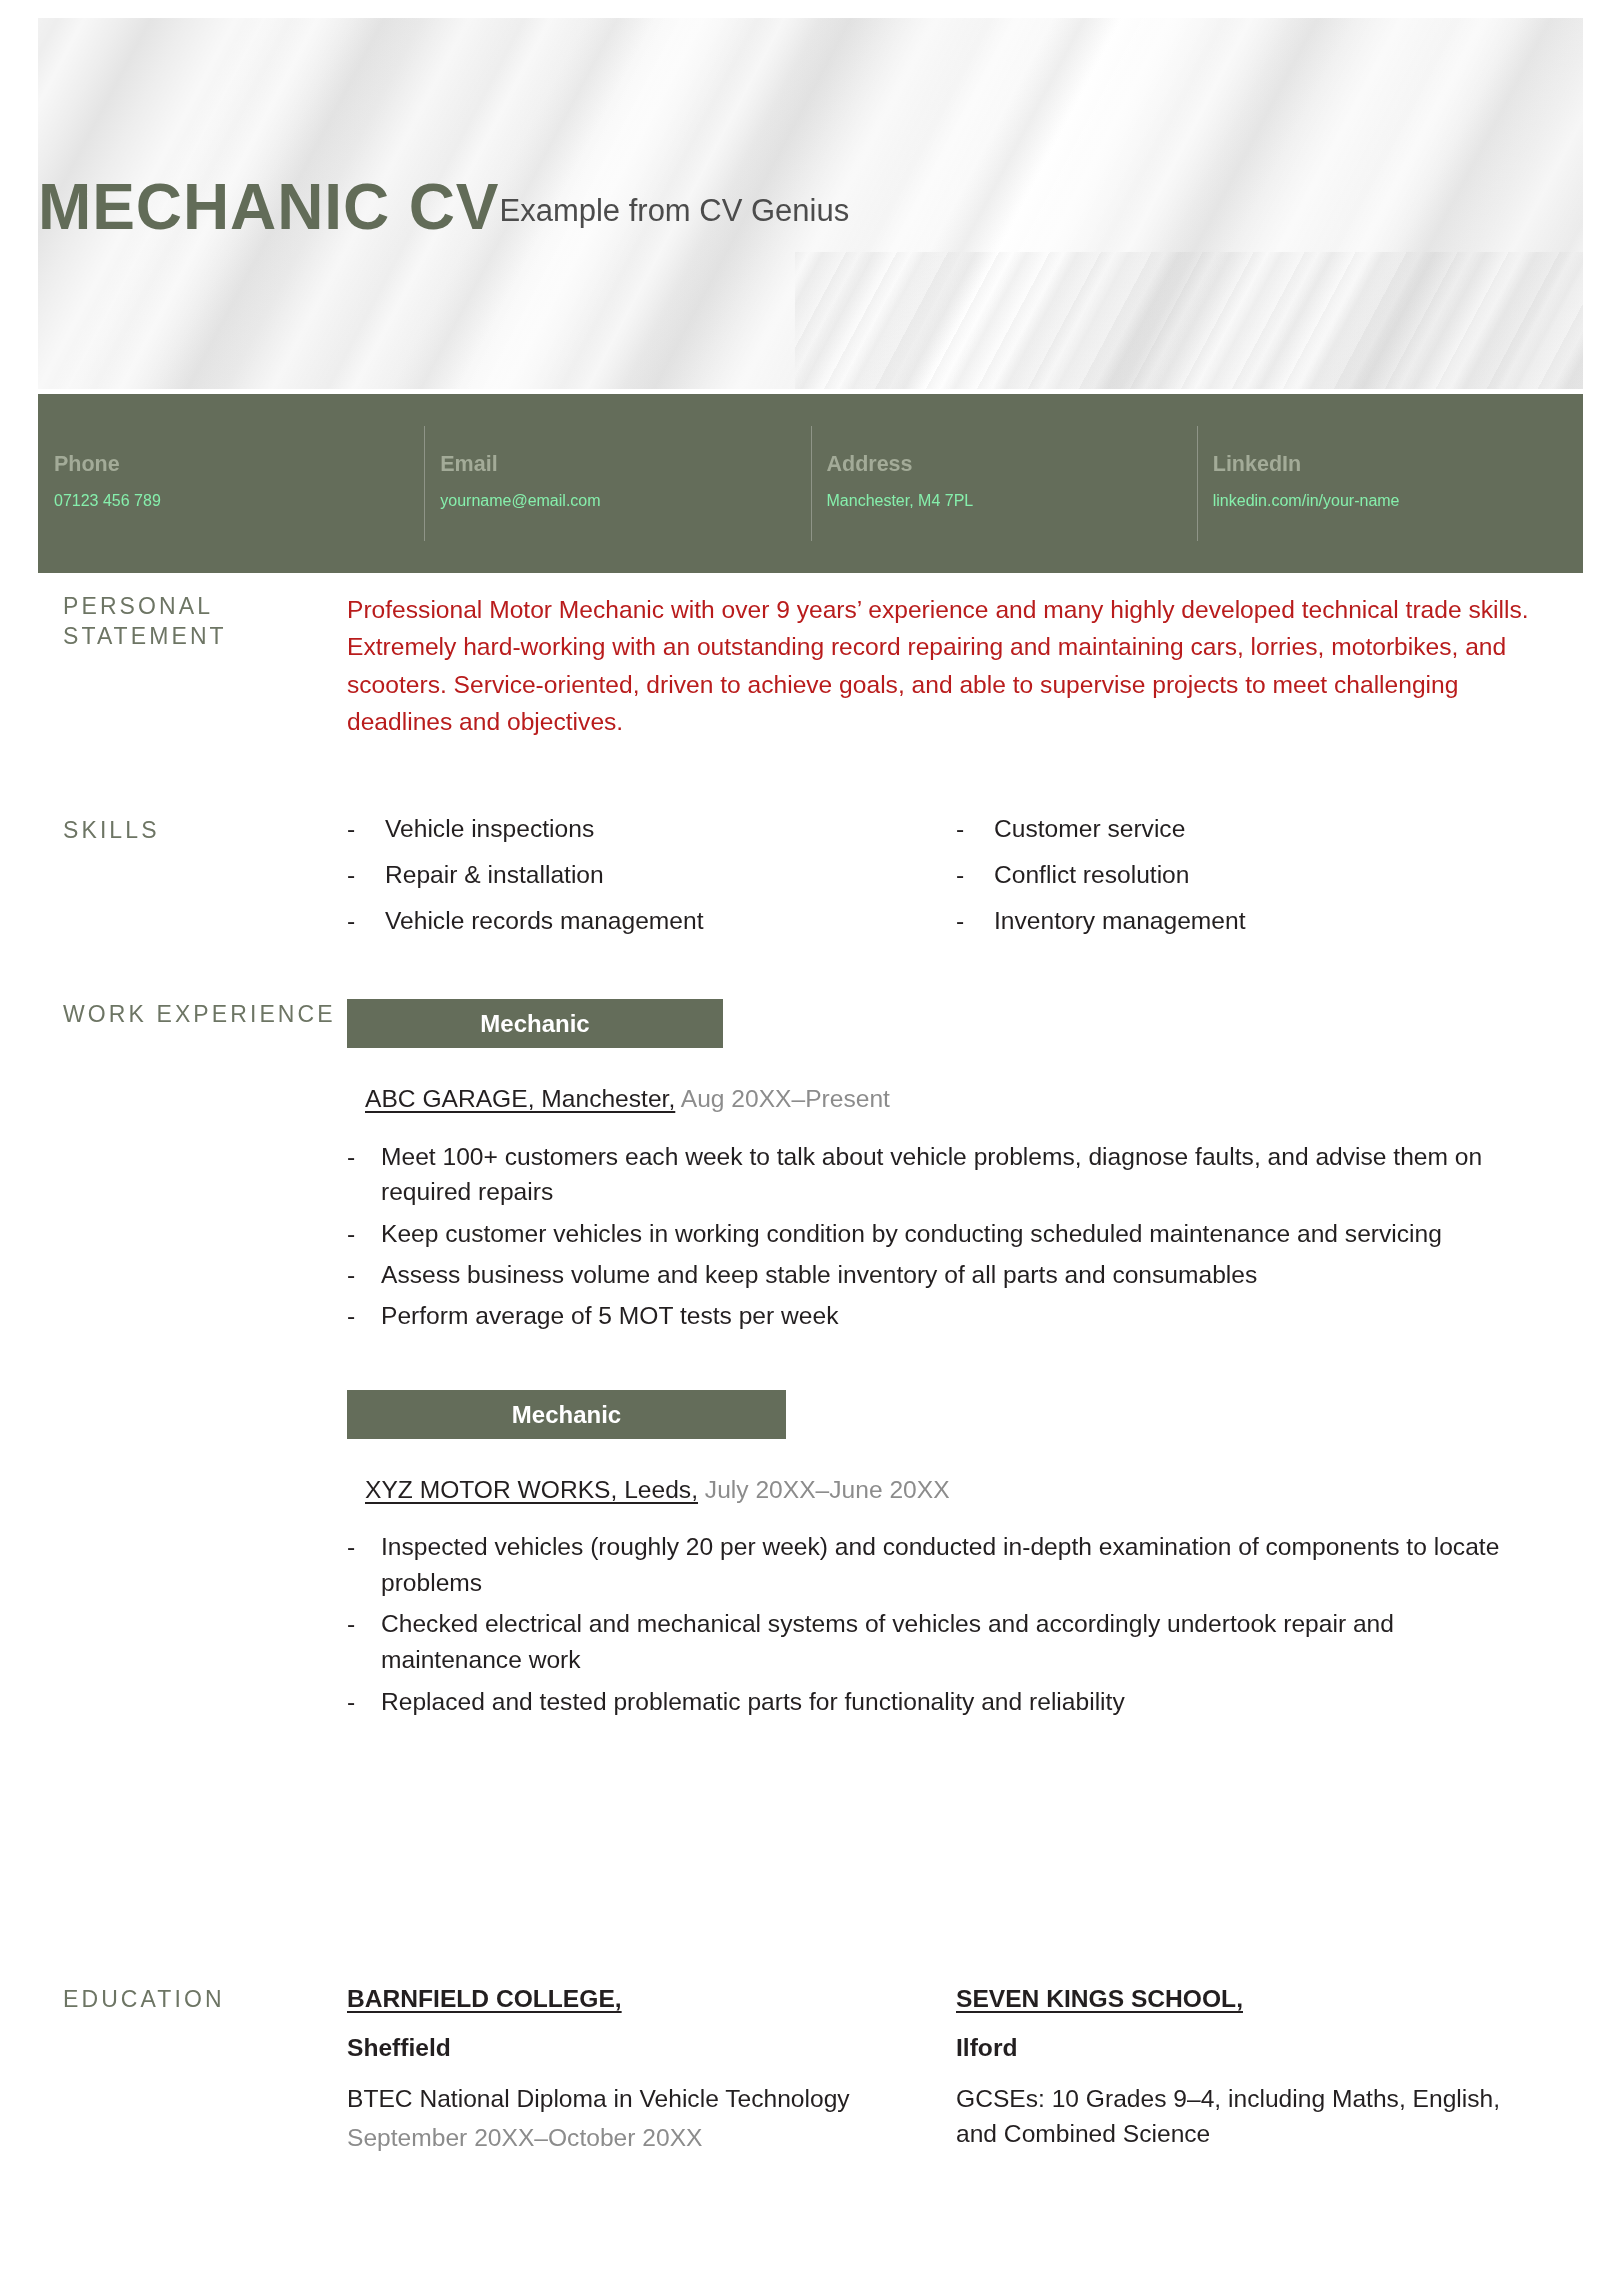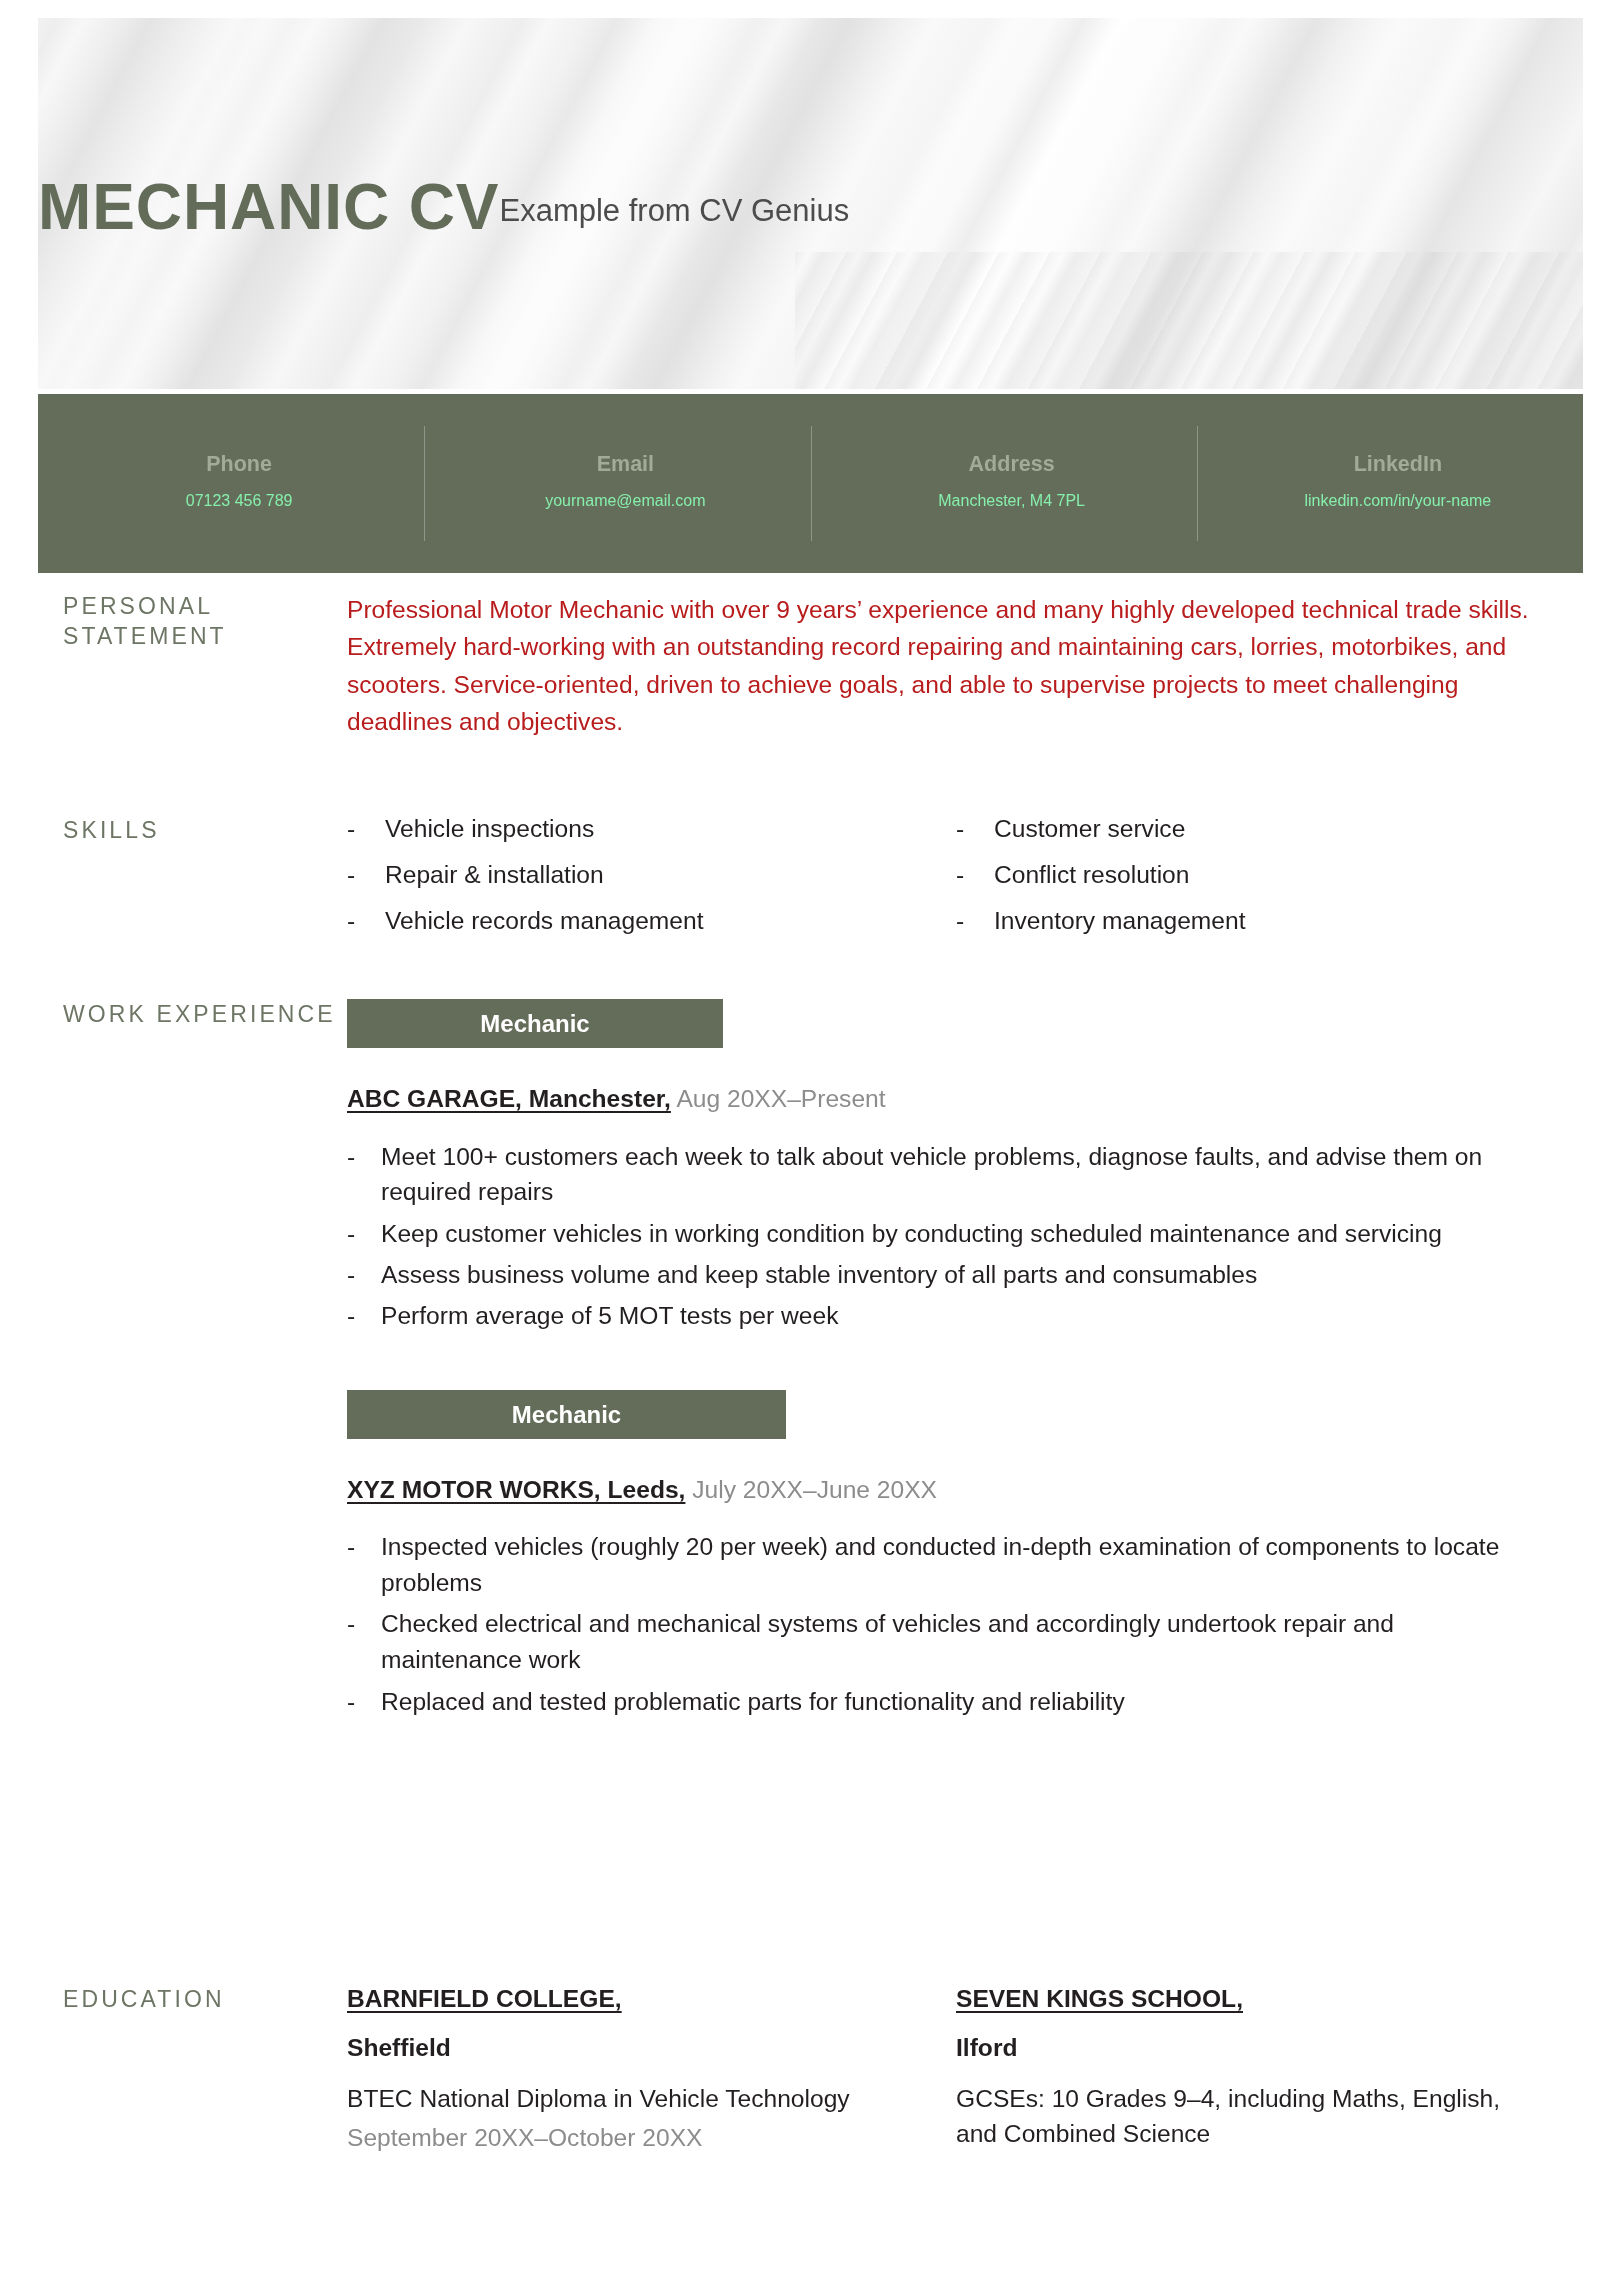--- a/index.html
+++ b/index.html
@@ -112,21 +112,20 @@
   
   .contact-bar {
     position: absolute;
     left: 38px;
     top: 394px;
     width: 1545px;
     height: 179px;
     background: #646d5a;
     display: flex;
     box-sizing: border-box;
-    text-align: center;
   }
   .contact-cell {
     flex: 1 1 0;
     position: relative;
     padding: 57px 0 0 16px;
     box-sizing: border-box;
   }
   .contact-cell + .contact-cell::before {
     content: "";
     position: absolute;
@@ -216,24 +215,25 @@
     box-sizing: border-box;
   }
   .job-badge.w1 { width: 376px; }
   .job-badge.w2 { width: 439px; }
   .job-line {
     margin-top: 36px;
     font-size: 24.6px;
     line-height: 1.2;
   }
   .job-employer {
-    font-weight: bold;
+    font-weight: normal;
     color: #231f20;
     text-decoration: underline;
     text-underline-offset: 3.6px;
+    margin-left: 18px;
   }
   .job-dates {
     color: #8c8c8c;
   }
   .bullets {
     margin-top: 25px;
   }
   .bullet {
     display: flex;
     font-size: 24.6px;

